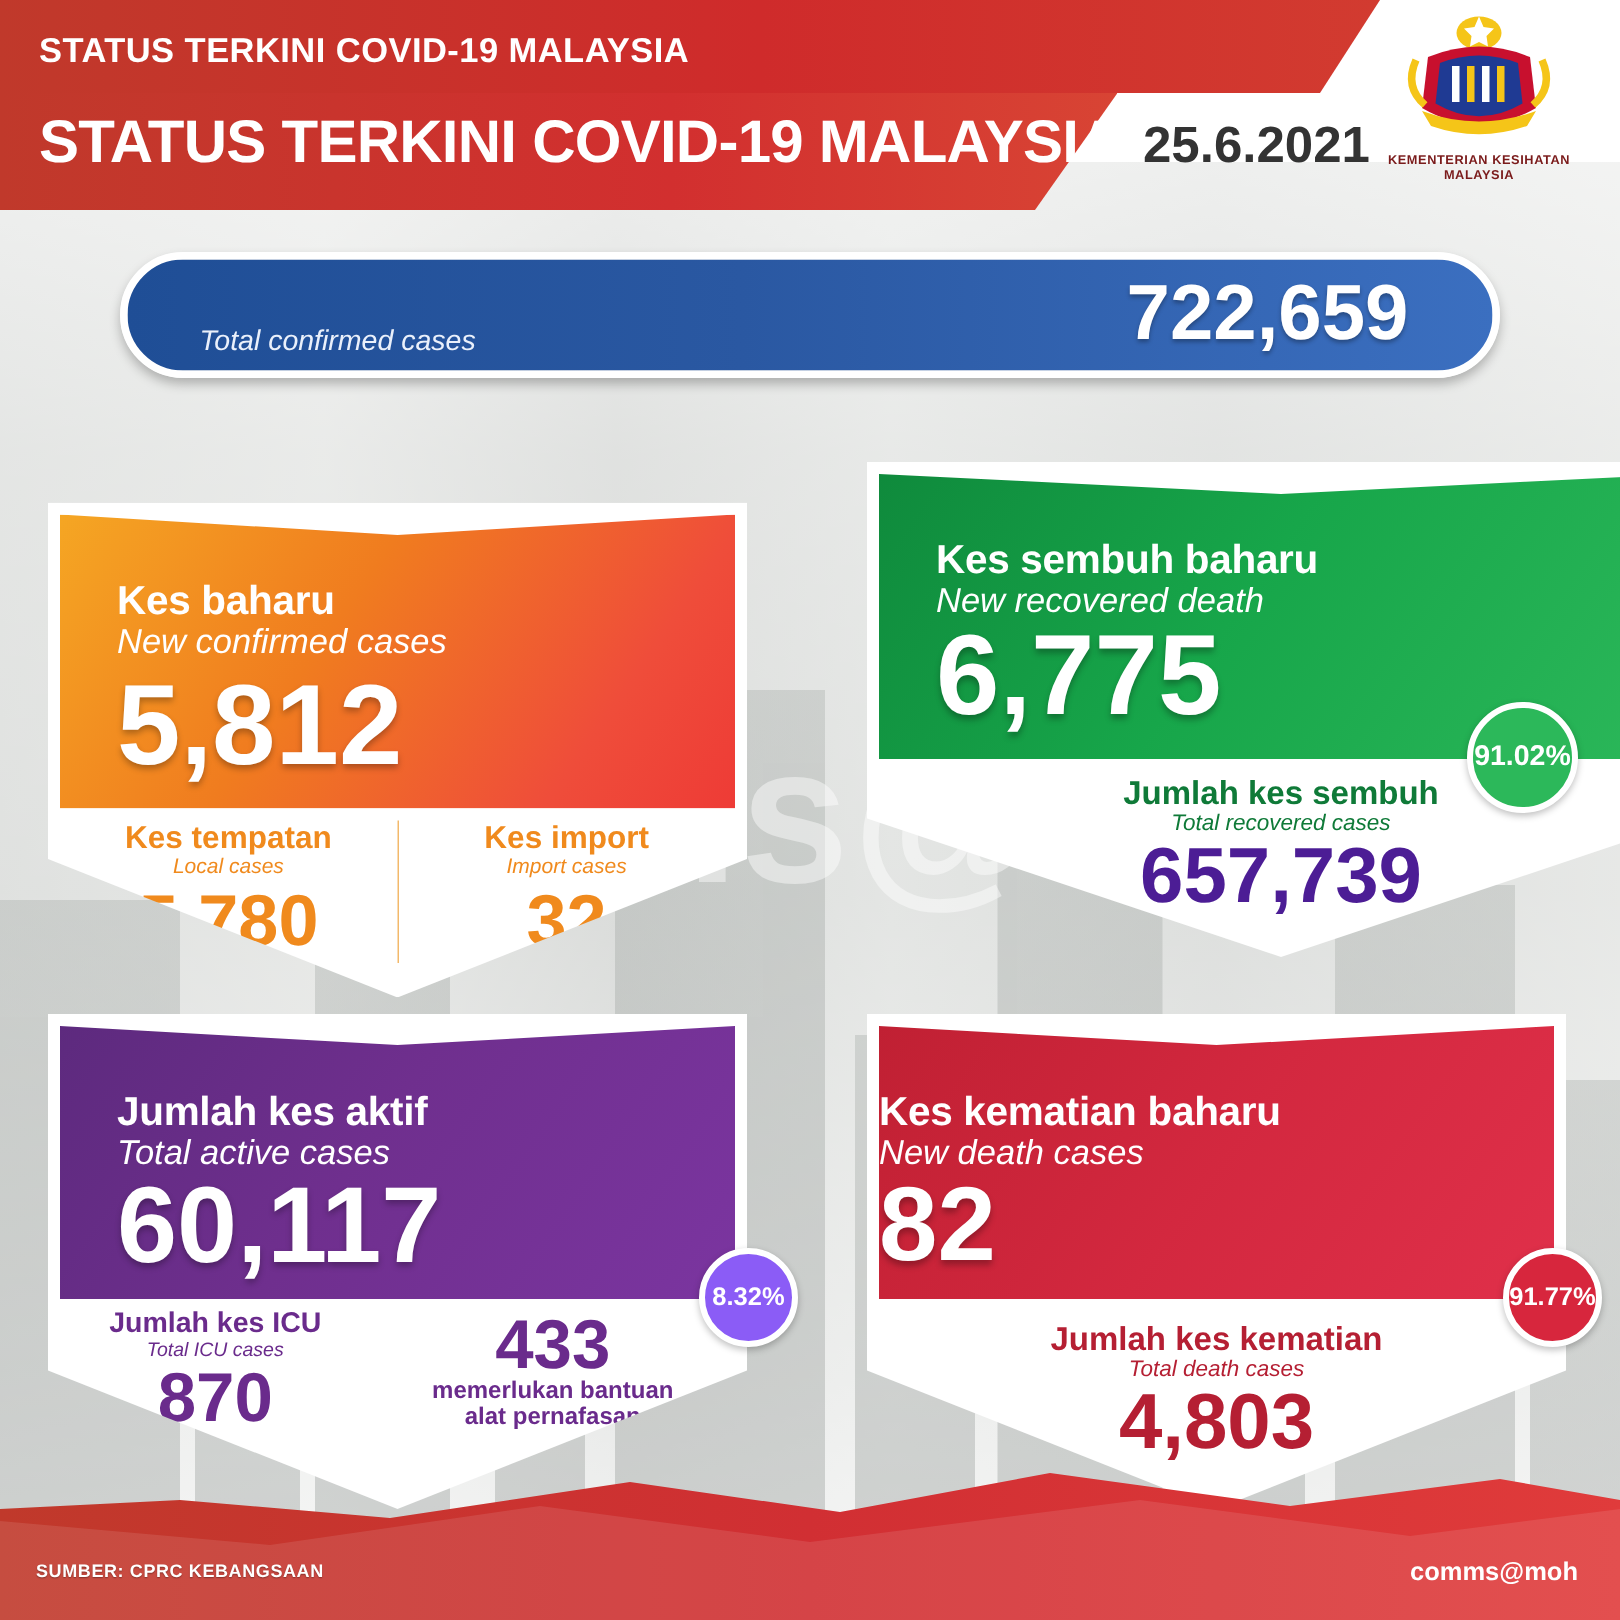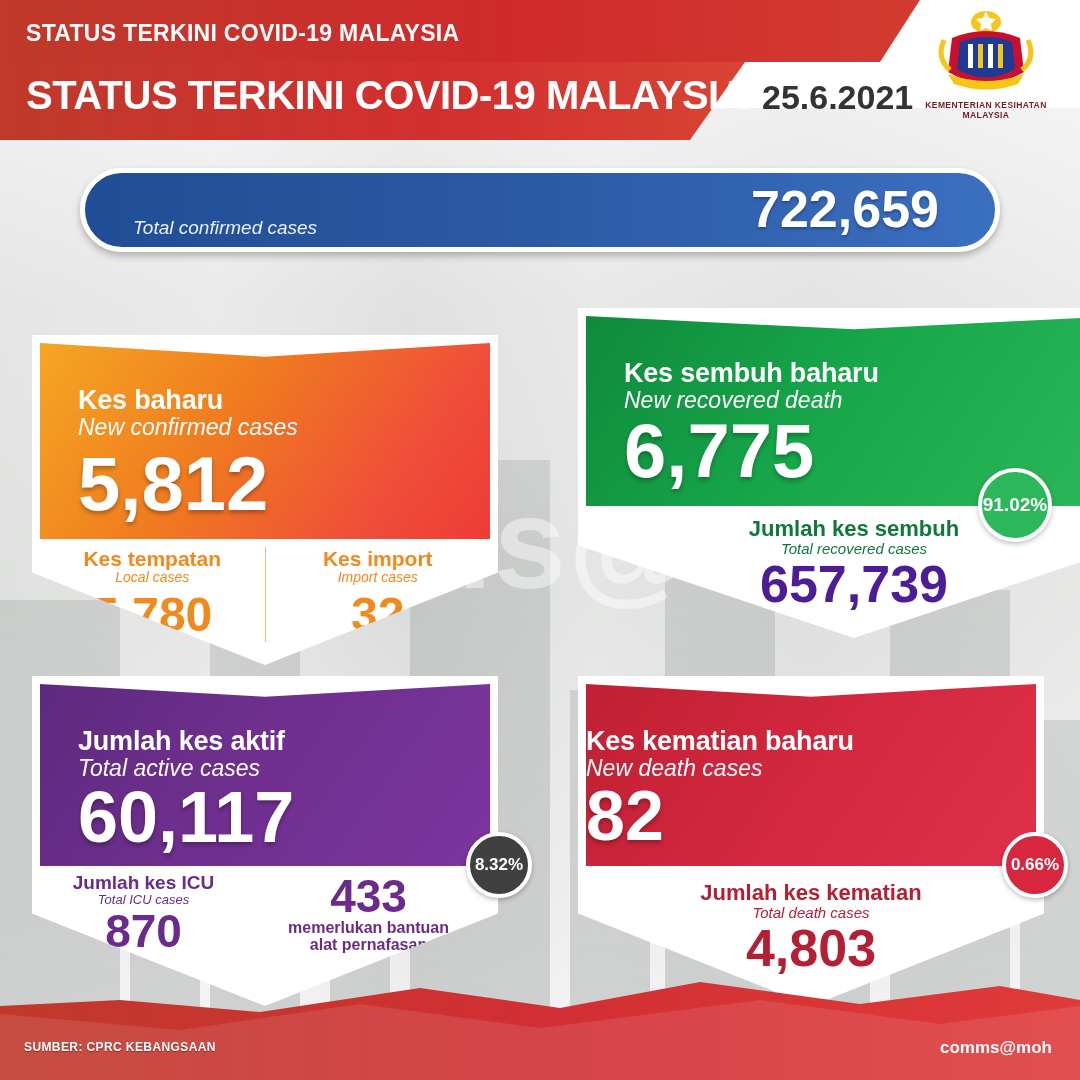--- a/index.html
+++ b/index.html
@@ -142,21 +142,21 @@
   #card-rec .bl-value { color: #4c1d95; }
   #badge-rec { top: 468px; left: 978px; background: #2cb85a; }
 
   
   #card-act { top: 676px; left: 32px; width: 466px; height: 330px; }
   #card-act .card-top {
     height: 182px; padding: 42px 16px 0 38px;
     background: linear-gradient(125deg,#5d2a7e 0%, #6f2f8e 45%, #7b35a0 100%);
   }
   #card-act .card-big { font-size: 72px; }
-  #badge-act { top: 832px; left: 466px; background: #404040; width: 66px; height: 66px; font-size: 17px; }
+  #badge-act { top: 832px; left: 466px; background: #8b5cf6; width: 66px; height: 66px; font-size: 17px; }
   .act-split { display: flex; margin-top: 6px; color: #6a2b8c; }
   .act-split .left { flex: 0 0 46%; text-align: center; }
   .act-split .right { flex: 1; text-align: center; }
 
   
   #card-dth { top: 676px; left: 578px; width: 466px; height: 330px; }
   #card-dth .card-top {
     height: 182px; padding: 42px 0 0 38px;
     background: linear-gradient(125deg,#c02033 0%, #d3283f 50%, #e0304a 100%);
     padding-left: 0;
@@ -298,20 +298,20 @@
       <div class="card-title">Kes kematian baharu</div>
       <div class="card-sub">New death cases</div>
       <div class="card-big">82</div>
     </div>
     <div class="card-bottom" style="margin-top:14px">
       <div class="bl-title">Jumlah kes kematian</div>
       <div class="bl-sub">Total death cases</div>
       <div class="bl-value">4,803</div>
     </div>
   </div>
-  <div class="badge" id="badge-dth">0.66%</div>
+  <div class="badge" id="badge-dth">91.77%</div>
 
   <div class="footer-wave"></div>
   <div class="footer-wave2"></div>
   <div class="footer-src">SUMBER: CPRC KEBANGSAAN</div>
   <div class="footer-handle">comms@moh</div>
 
 </div>
 
 </body></html>

